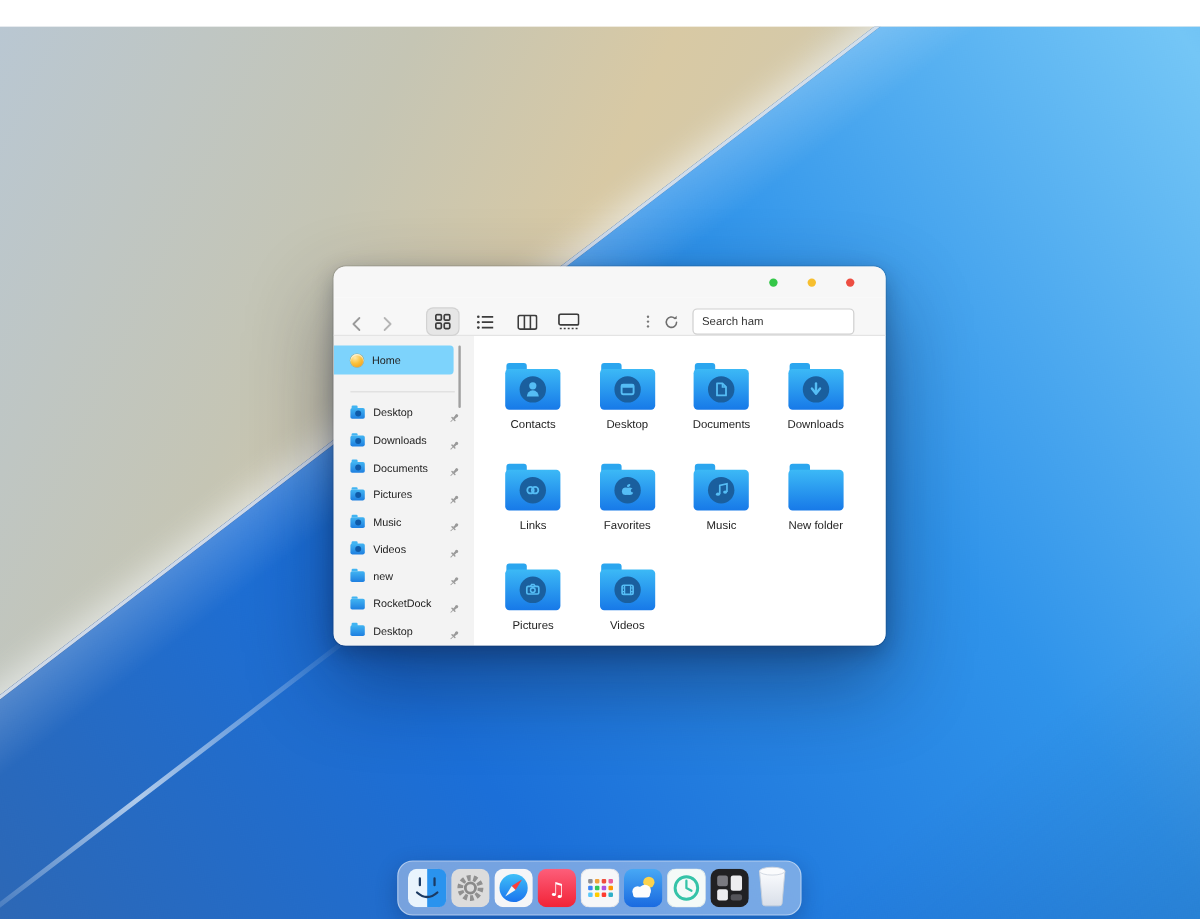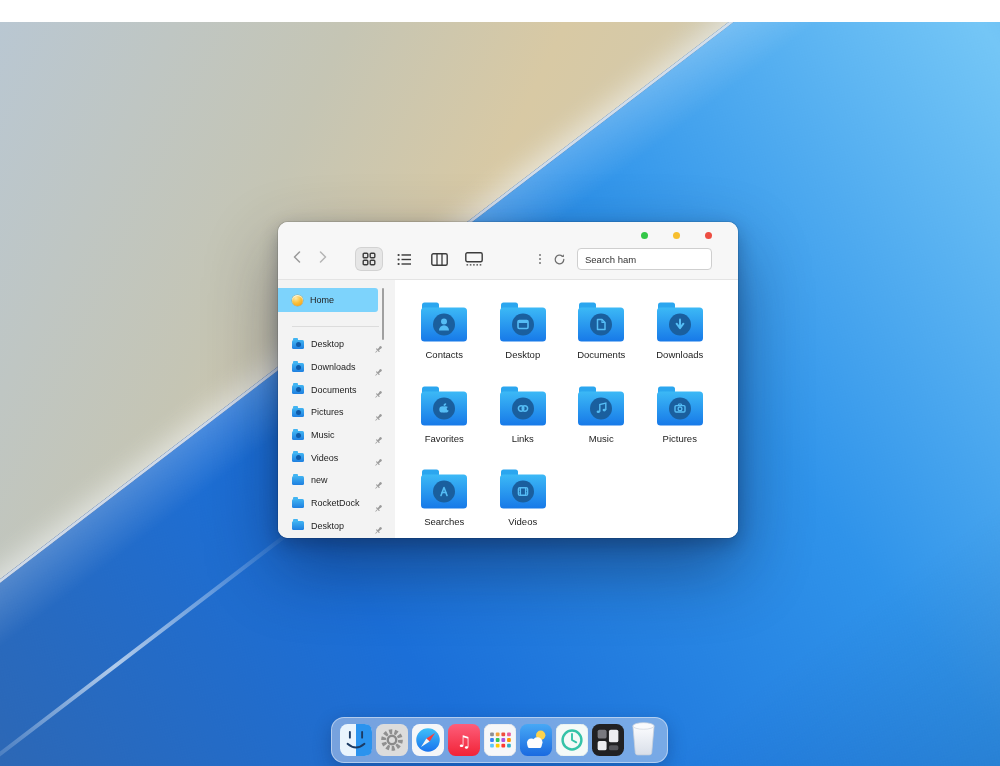--- a/index.html
+++ b/index.html
@@ -26,21 +26,21 @@
     transform-origin:0 0; transform:rotate(-37.4deg); border-radius:2px;
     background:linear-gradient(90deg, rgba(235,244,252,0) 0%, rgba(235,244,252,0.7) 45%, rgba(235,244,252,0) 100%); }
 
   
   .window { position:absolute; left:278px; top:222px; width:460px; height:316px; border-radius:10px;
     background:#ffffff; overflow:hidden; z-index:10;
     box-shadow:0 30px 70px rgba(8,18,48,0.45), 0 6px 18px rgba(8,18,48,0.28), 0 0 0 1px rgba(0,0,0,0.10); }
   .titlebar { height:26px; background:#f7f7f7; display:flex; align-items:center; justify-content:flex-end; padding-right:26px; gap:25px; }
   .tl-dot { width:7px; height:7px; border-radius:50%; }
 
-  .toolbar { height:32px; background:#f7f7f7; border-bottom:1px solid #e4e4e4; display:flex; align-items:flex-start; padding:0 26px 0 10px; }
+  .toolbar { height:32px; background:#f7f7f7; border-bottom:1px solid #e4e4e4; display:flex; align-items:flex-end; padding:0 26px 0 10px; }
   .nav-btn { width:18px; height:18px; display:flex; align-items:center; justify-content:center; margin-right:8px; }
   .view-group { display:flex; align-items:center; gap:9px; margin-left:16px; }
   .view-btn { width:26px; height:22px; display:flex; align-items:center; justify-content:center; border-radius:5px; }
   .view-btn.active { background:#e6e6e6; box-shadow:0 0 0 1px #d2d2d2; }
   .tb-right { margin-left:auto; display:flex; align-items:center; gap:11px; }
   .search-field { width:135px; height:22px; border:1px solid #cfcfcf; border-radius:4px; background:#fff;
     font-family:"Liberation Sans",sans-serif; font-size:9.5px; color:#333; padding:0 7px; outline:none; }
 
   .win-body { display:flex; height:258px; }
 
@@ -350,77 +350,72 @@
               </g>
             </svg>
             <div class="grid-label">Downloads</div>
           </div>
           <div class="grid-item">
             <svg viewBox="0 0 50 44" width="50" height="44">
               <rect x="3" y="2.5" width="17" height="9" rx="2.5" fill="#2ba6ef"></rect>
               <rect x="2" y="7.5" width="46" height="34" rx="3.5" fill="url(#fgrad)"></rect>
               <circle cx="25" cy="24.5" r="11" fill="#1a5f9e"></circle>
               <g transform="translate(25,24.5)" fill="#55bdf5" stroke="#55bdf5">
+                <circle cx="-1.9" cy="0" r="2.7" fill="none" stroke-width="1.5"></circle>
+                <circle cx="1.9" cy="0" r="2.7" fill="none" stroke-width="1.5"></circle>
+              </g>
+            </svg>
+            <div class="grid-label">Links</div>
+          </div>
+          <div class="grid-item">
+            <svg viewBox="0 0 50 44" width="50" height="44">
+              <rect x="3" y="2.5" width="17" height="9" rx="2.5" fill="#2ba6ef"></rect>
+              <rect x="2" y="7.5" width="46" height="34" rx="3.5" fill="url(#fgrad)"></rect>
+              <circle cx="25" cy="24.5" r="11" fill="#1a5f9e"></circle>
+              <g transform="translate(25,24.5)" fill="#55bdf5" stroke="#55bdf5">
                 <circle cx="-1.5" cy="0.9" r="3.2" stroke="none"></circle>
                 <circle cx="1.5" cy="0.9" r="3.2" stroke="none"></circle>
                 <ellipse cx="0.9" cy="-3.9" rx="1.6" ry="0.95" transform="rotate(-38 0.9 -3.9)" stroke="none"></ellipse>
                 <circle cx="4.4" cy="0.3" r="1.7" fill="#1a5f9e" stroke="none"></circle>
               </g>
             </svg>
             <div class="grid-label">Favorites</div>
           </div>
           <div class="grid-item">
             <svg viewBox="0 0 50 44" width="50" height="44">
               <rect x="3" y="2.5" width="17" height="9" rx="2.5" fill="#2ba6ef"></rect>
               <rect x="2" y="7.5" width="46" height="34" rx="3.5" fill="url(#fgrad)"></rect>
               <circle cx="25" cy="24.5" r="11" fill="#1a5f9e"></circle>
               <g transform="translate(25,24.5)" fill="#55bdf5" stroke="#55bdf5">
-                <circle cx="-1.9" cy="0" r="2.7" fill="none" stroke-width="1.5"></circle>
-                <circle cx="1.9" cy="0" r="2.7" fill="none" stroke-width="1.5"></circle>
-              </g>
-            </svg>
-            <div class="grid-label">Links</div>
-          </div>
-          <div class="grid-item">
-            <svg viewBox="0 0 50 44" width="50" height="44">
-              <rect x="3" y="2.5" width="17" height="9" rx="2.5" fill="#2ba6ef"></rect>
-              <rect x="2" y="7.5" width="46" height="34" rx="3.5" fill="url(#fgrad)"></rect>
-              <circle cx="25" cy="24.5" r="11" fill="#1a5f9e"></circle>
-              <g transform="translate(25,24.5)" fill="#55bdf5" stroke="#55bdf5">
                 <path d="M-1.2 3.2 v-7.2 l6 -1.4 v6.8" fill="none" stroke-width="1.4"></path>
                 <ellipse cx="-2.7" cy="3.3" rx="1.7" ry="1.3" stroke="none"></ellipse>
                 <ellipse cx="3.3" cy="1.6" rx="1.7" ry="1.3" stroke="none"></ellipse>
               </g>
             </svg>
             <div class="grid-label">Music</div>
           </div>
           <div class="grid-item">
             <svg viewBox="0 0 50 44" width="50" height="44">
               <rect x="3" y="2.5" width="17" height="9" rx="2.5" fill="#2ba6ef"></rect>
               <rect x="2" y="7.5" width="46" height="34" rx="3.5" fill="url(#fgrad)"></rect>
+            </svg>
+            <div class="grid-label">New folder</div>
+          </div>
+          <div class="grid-item">
+            <svg viewBox="0 0 50 44" width="50" height="44">
+              <rect x="3" y="2.5" width="17" height="9" rx="2.5" fill="#2ba6ef"></rect>
+              <rect x="2" y="7.5" width="46" height="34" rx="3.5" fill="url(#fgrad)"></rect>
               <circle cx="25" cy="24.5" r="11" fill="#1a5f9e"></circle>
               <g transform="translate(25,24.5)" fill="#55bdf5" stroke="#55bdf5">
                 <rect x="-5" y="-2.9" width="10" height="6.4" rx="1.2" fill="none" stroke-width="1.4"></rect>
                 <path d="M-2 -2.9 l1 -1.6 h2 l1 1.6" fill="none" stroke-width="1.2"></path>
                 <circle cx="0" cy="0.3" r="1.9" fill="none" stroke-width="1.3"></circle>
               </g>
             </svg>
             <div class="grid-label">Pictures</div>
-          </div>
-          <div class="grid-item">
-            <svg viewBox="0 0 50 44" width="50" height="44">
-              <rect x="3" y="2.5" width="17" height="9" rx="2.5" fill="#2ba6ef"></rect>
-              <rect x="2" y="7.5" width="46" height="34" rx="3.5" fill="url(#fgrad)"></rect>
-              <circle cx="25" cy="24.5" r="11" fill="#1a5f9e"></circle>
-              <g transform="translate(25,24.5)" fill="#55bdf5" stroke="#55bdf5">
-                <path d="M-3 4 L0 -4 L3 4" fill="none" stroke-width="1.6" stroke-linecap="round" stroke-linejoin="round"></path>
-                <path d="M-1.8 1 h3.6" stroke-width="1.6" stroke-linecap="round"></path>
-              </g>
-            </svg>
-            <div class="grid-label">Searches</div>
           </div>
           <div class="grid-item">
             <svg viewBox="0 0 50 44" width="50" height="44">
               <rect x="3" y="2.5" width="17" height="9" rx="2.5" fill="#2ba6ef"></rect>
               <rect x="2" y="7.5" width="46" height="34" rx="3.5" fill="url(#fgrad)"></rect>
               <circle cx="25" cy="24.5" r="11" fill="#1a5f9e"></circle>
               <g transform="translate(25,24.5)" fill="#55bdf5" stroke="#55bdf5">
                 <rect x="-4.6" y="-3.8" width="9.2" height="7.6" rx="1.4" fill="none" stroke-width="1.4"></rect>
                 <path d="M-2.5 -3.8 v7.6 M2.5 -3.8 v7.6" stroke-width="1.1" fill="none"></path>
                 <path d="M-4.6 -1.5 h2.1 M-4.6 1.5 h2.1 M2.5 -1.5 h2.1 M2.5 1.5 h2.1" stroke-width="0.9" fill="none"></path>

